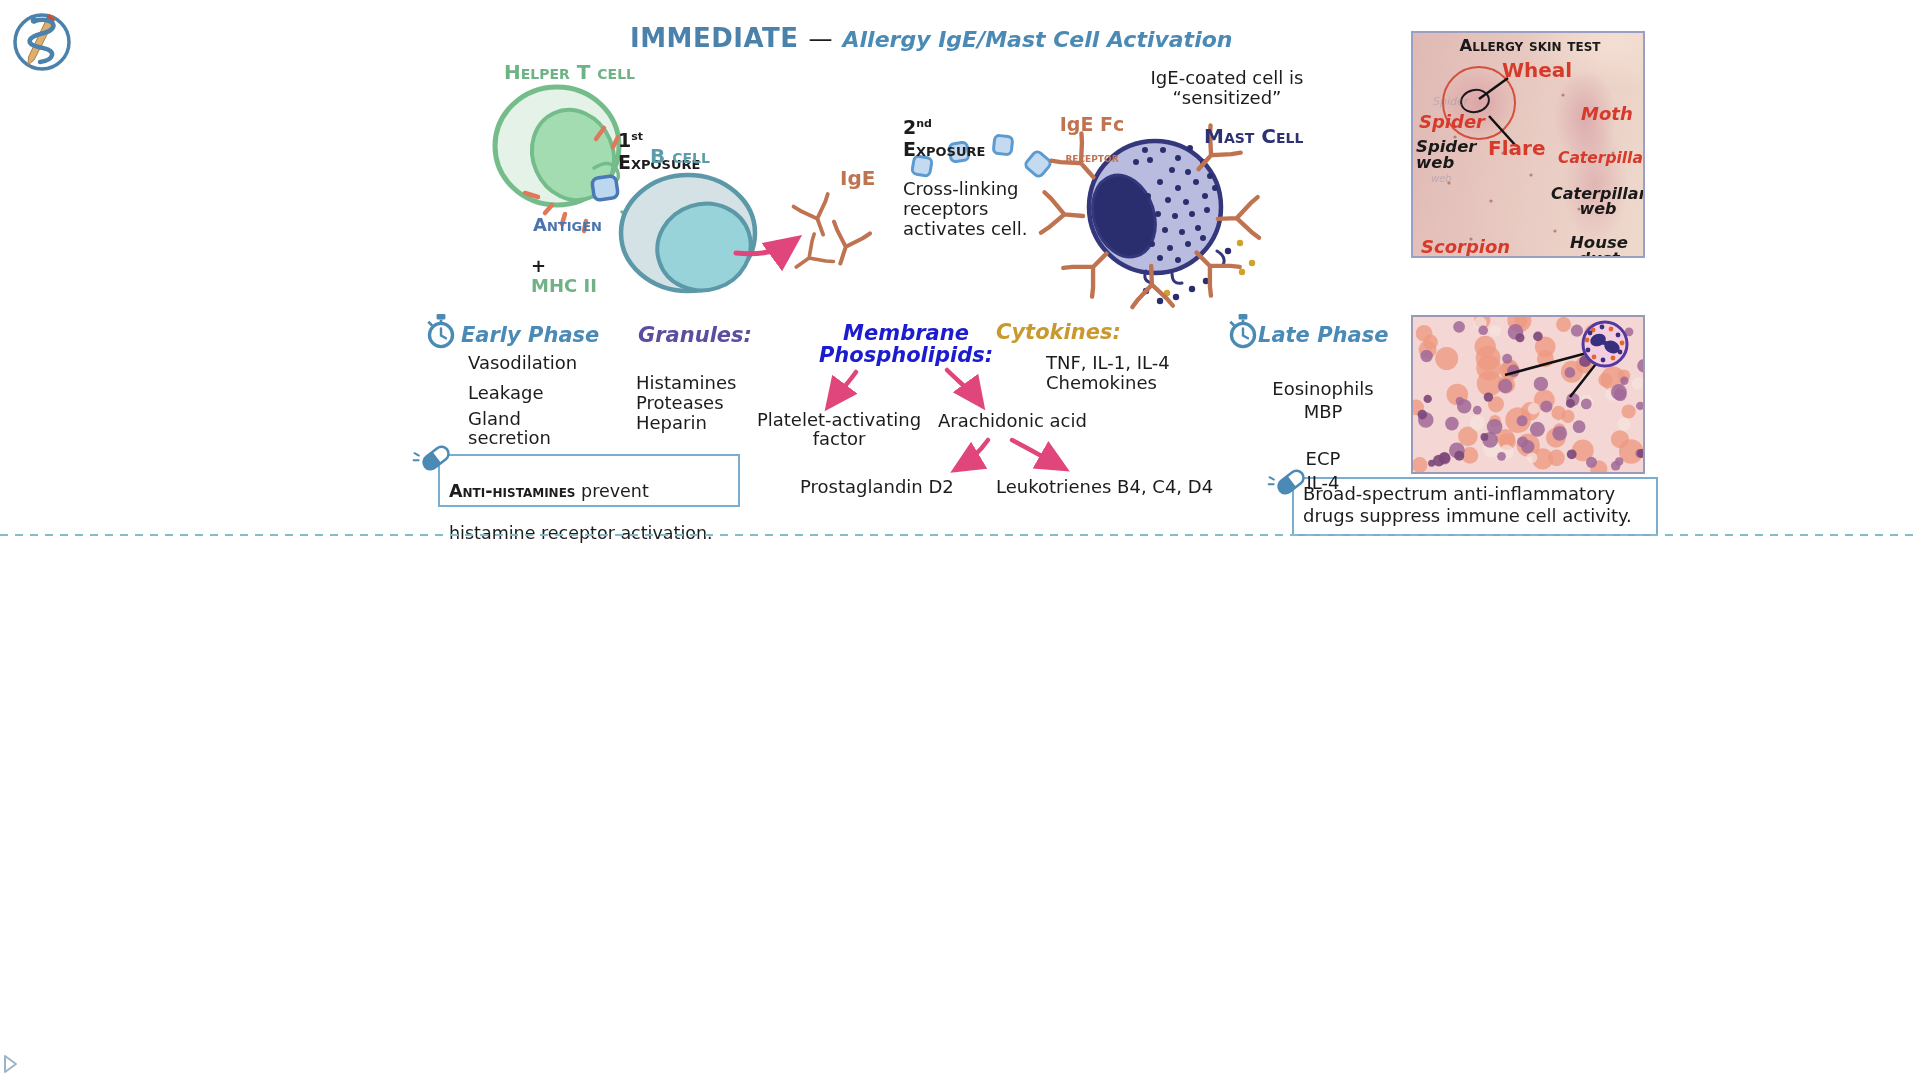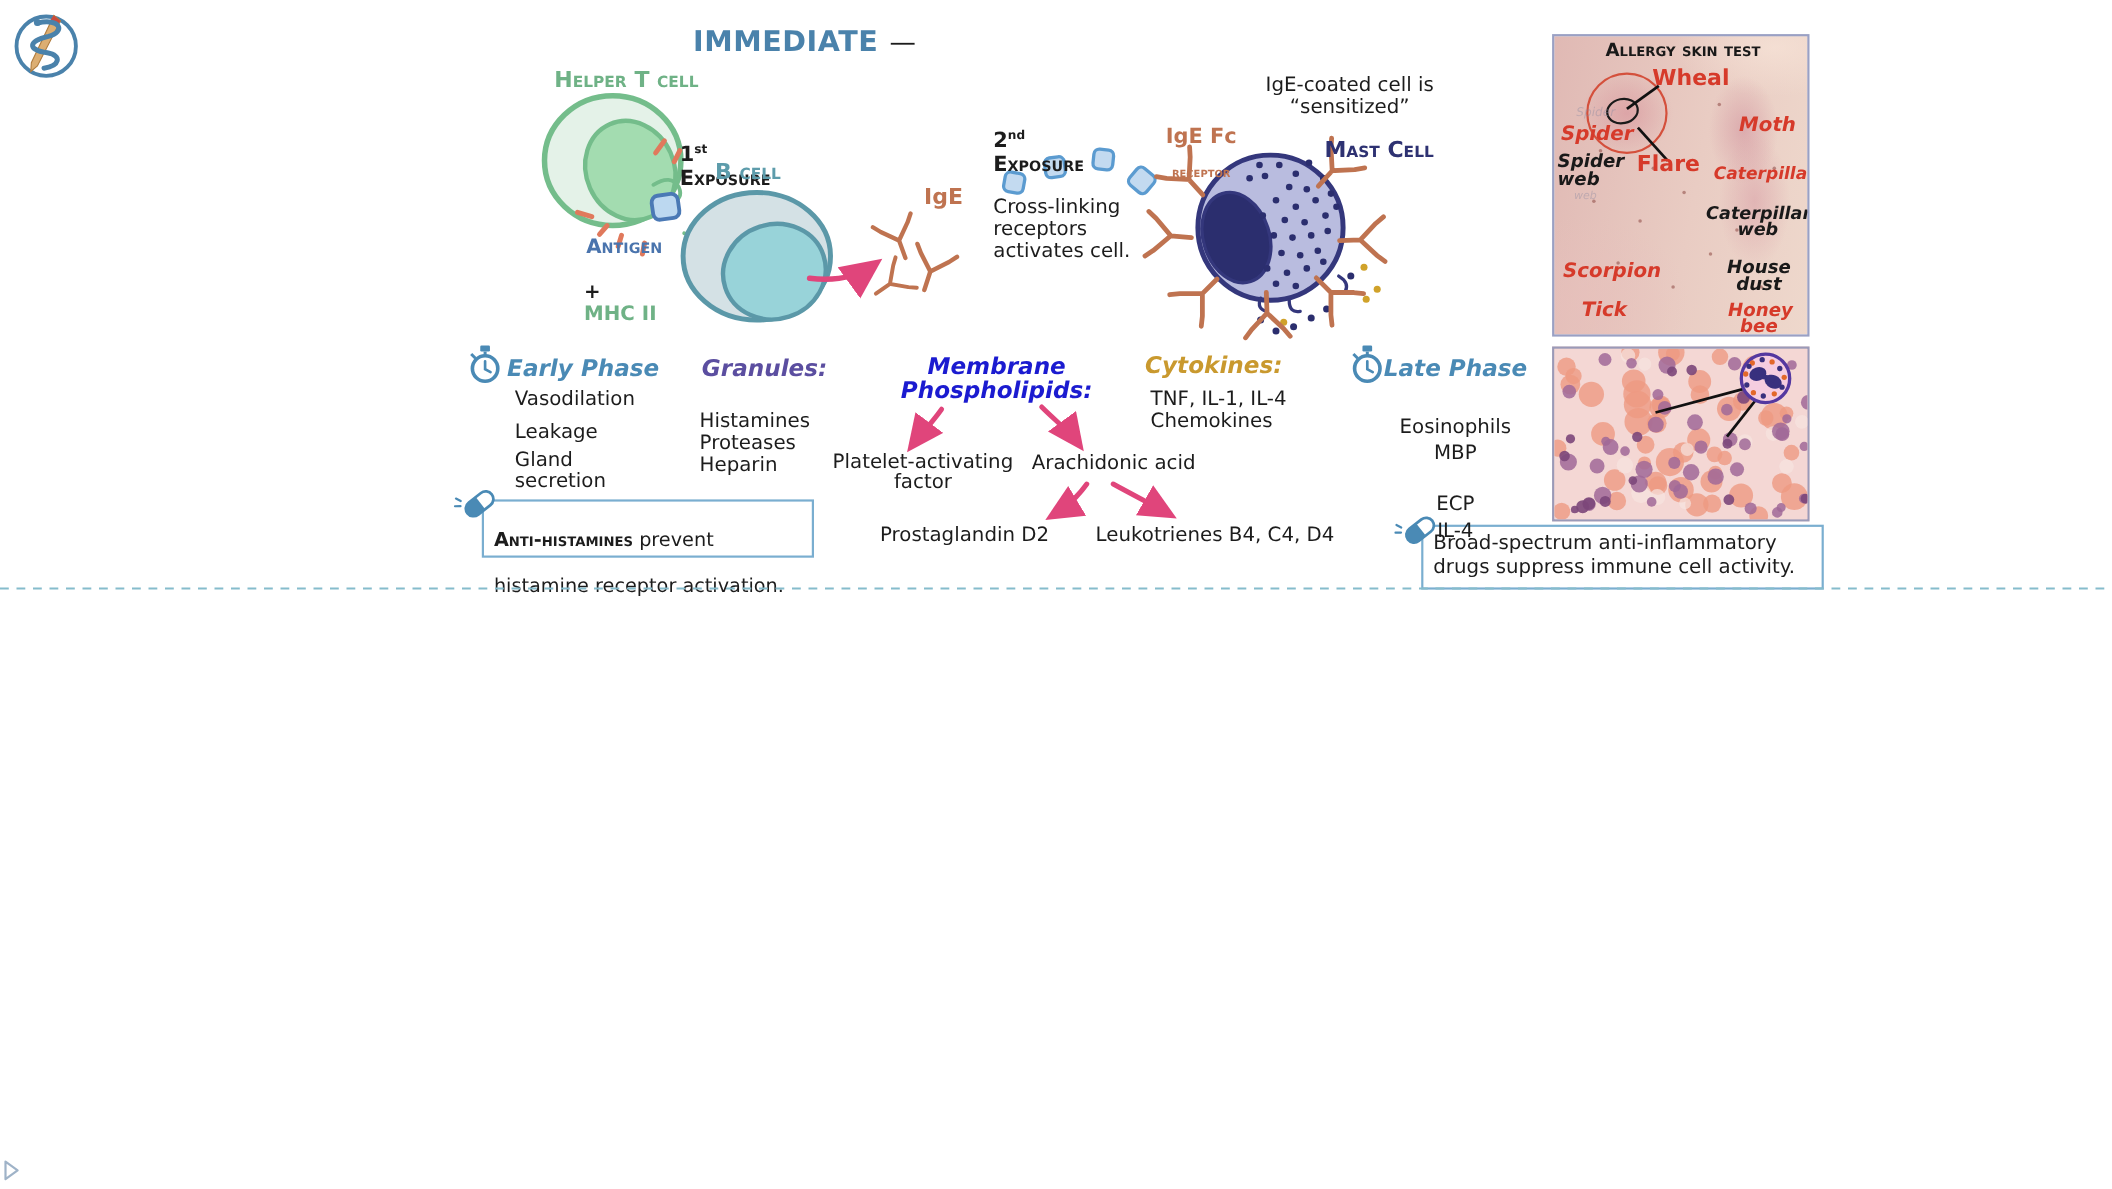--- a/index.html
+++ b/index.html
@@ -12,21 +12,21 @@
   .ctr{text-align:center;}
   svg{display:block;}
   #diagram-svg{position:absolute;left:0;top:0;z-index:1;}
   .lbl,.panel{z-index:2;}
   
   .c-green{color:#6fb286;} .c-teal{color:#5d9cab;text-align:center;} .c-antigen{color:#4a74ad;}
   .c-orange{color:#bf7350;} .c-navy{color:#2e3272;} .c-phase{color:#4a8ab5;}
   .c-purple{color:#5b4ea0;} .c-membrane{color:#1b1bd0;} .c-gold{color:#c9992e;}
   .c-red{color:#d63a2a;} .c-black{color:#1c1c1c;} .c-title{color:#4a82ab;}
   .panel{position:absolute;box-sizing:border-box;}
-  #skin-panel{left:1411px;top:31px;width:234px;height:275px;border:2px solid #9aa0c4;overflow:hidden;
+  #skin-panel{left:1411px;top:31px;width:234px;height:227px;border:2px solid #9aa0c4;overflow:hidden;
     background:
       radial-gradient(60px 55px at 66px 70px, rgba(214,140,150,.55), rgba(214,140,150,0) 70%),
       radial-gradient(45px 70px at 172px 85px, rgba(205,135,150,.50), rgba(205,135,150,0) 70%),
       radial-gradient(45px 85px at 182px 150px, rgba(212,146,158,.45), rgba(212,146,158,0) 72%),
       radial-gradient(130px 110px at 25px 245px, rgba(232,192,188,.6), rgba(232,192,188,0) 75%),
       radial-gradient(120px 60px at 200px 10px, rgba(246,226,214,.8), rgba(246,226,214,0) 75%),
       linear-gradient(100deg,#e0b9b4,#e9ccc3 55%,#eed8cc); padding-left: 13px;}
   #skin-panel .lbl{position:absolute;}
   #histo-panel{left:1411px;top:315px;width:234px;height:159px;border:2px solid #9a9ab8;overflow:hidden;background:#f4d7d4;}
   .note-box{position:absolute;border:2px solid #7aaed0;background:#fff;box-sizing:border-box;
@@ -196,20 +196,21 @@
     </g>
 
     <line x1="0" y1="535" x2="1920" y2="535" stroke="#85bccc" stroke-width="2" stroke-dasharray="8 7"></line>
 
     <path d="M5,1056 L16,1064 L5,1072 Z" fill="none" stroke="#9fb3c8" stroke-width="2" stroke-linejoin="round"></path>
   </svg>
 
   <div class="lbl" style="left:630px;top:24px;display:flex;gap:10px;align-items:baseline;">
     <span class="bold c-title" style="font-size:26px;letter-spacing:.5px;">IMMEDIATE</span>
     <span class="c-black" style="font-size:24px;">—</span>
+    <span class="bold ital c-phase" style="font-size:22px;">Allergy IgE/Mast Cell Activation</span>
   </div>
 
   <div class="lbl sc bold c-green ctr" style="left:465px;top:61px;width:170px;font-size:20px;text-align:right;">Helper T cell</div>
 
   <div class="lbl c-black bold" style="left:618px;top:109px;font-size:19px;">
     <span>1</span><sup style="font-size:11px;">st</sup>
     <span class="sc">Exposure</span>
   </div>
 
   <div class="lbl sc bold c-teal" style="left:650px;top:145px;font-size:20px;">B cell</div>
@@ -253,21 +254,21 @@
   </div>
 
   <div class="lbl ital bold ctr c-membrane" style="left:818px;top:322px;width:176px;font-size:21px;line-height:22px;">Membrane
 Phospholipids:</div>
   <div class="lbl ctr c-black" style="left:748px;top:410px;width:182px;font-size:18px;line-height:19px;">Platelet-activating
 factor</div>
   <div class="lbl c-black" style="left:938px;top:411px;font-size:18px;">Arachidonic acid</div>
   <div class="lbl c-black" style="left:800px;top:477px;font-size:18px;">Prostaglandin D2</div>
   <div class="lbl c-black" style="left:996px;top:477px;font-size:18px;">Leukotrienes B4, C4, D4</div>
 
-  <div class="lbl ital bold c-gold" style="left:1041px;top:321px;font-size:21px;">Cytokines:</div>
+  <div class="lbl ital bold c-gold" style="left:996px;top:321px;font-size:21px;">Cytokines:</div>
   <div class="lbl c-black" style="left:1046px;top:353px;font-size:18px;">TNF, IL-1, IL-4</div>
   <div class="lbl c-black" style="left:1046px;top:373px;font-size:18px;">Chemokines</div>
 
   <div class="lbl ital bold c-phase" style="left:1258px;top:324px;font-size:21px;">Late Phase</div>
   <div class="lbl ctr c-black" style="left:1264px;top:353px;width:118px;font-size:18px;line-height:23.5px;">
     <div>Eosinophils</div><div>MBP</div>
     <div>ECP</div><div>IL-4</div>
   </div>
 
   <div class="note-box" style="left:1292px;top:477px;width:366px;height:59px;font-size:18px;line-height:22px;">Broad-spectrum anti-inflammatory

